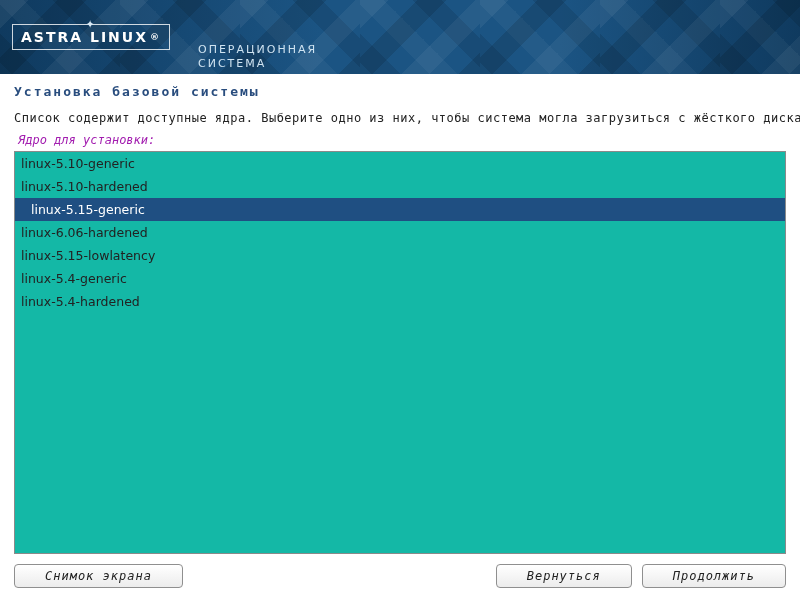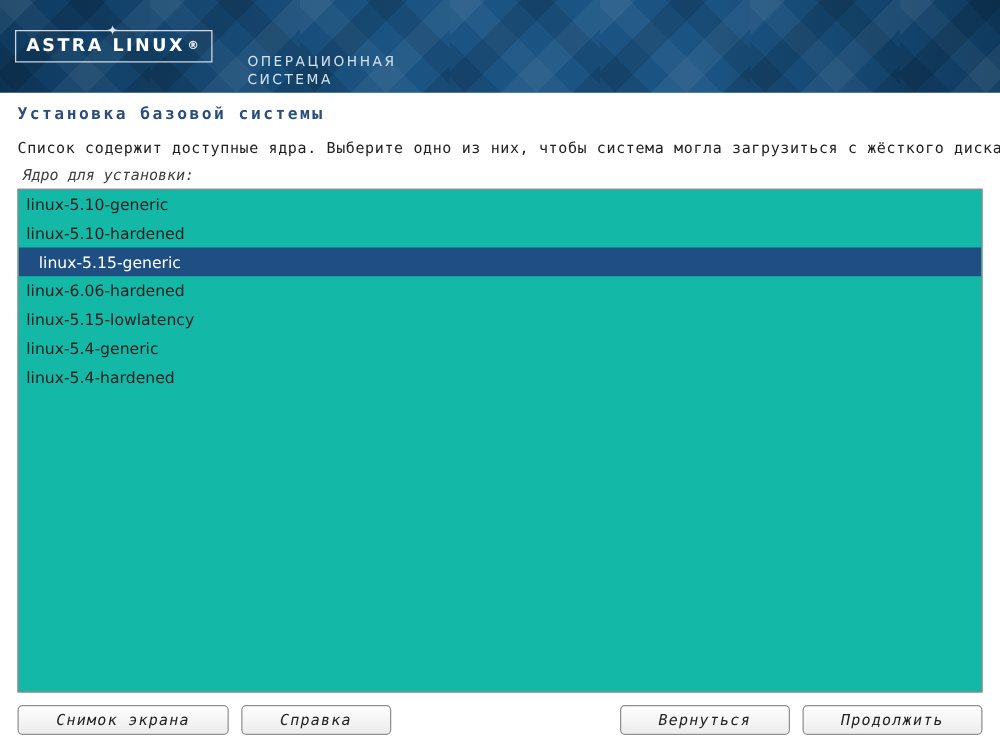--- a/index.html
+++ b/index.html
@@ -61,21 +61,21 @@
     font-size: 12px;
     letter-spacing: 0.5px;
     color: #222;
     margin-bottom: 6px;
     white-space: nowrap;
   }
   .list-label {
     font-family: "DejaVu Sans Mono", monospace;
     font-size: 12px;
     font-style: italic;
-    color: #404040;
+    color: #a21caf;
     margin: 2px 0 4px 4px;
   }
   .listbox {
     flex: 1;
     border: 1px solid #8a8a8a;
     background: #14b8a6;
     overflow: auto;
   }
   .listbox .item {
     font-size: 12.5px;
@@ -135,17 +135,16 @@
       <div class="item selected">linux-5.15-generic</div>
       <div class="item">linux-6.06-hardened</div>
       <div class="item">linux-5.15-lowlatency</div>
       <div class="item">linux-5.4-generic</div>
       <div class="item">linux-5.4-hardened</div>
     </div>
 </div>
 
 <div class="footer">
   <button class="btn">Снимок экрана</button>
-  <button class="btn">Справка</button>
   <div class="spacer"></div>
   <button class="btn">Вернуться</button>
   <button class="btn">Продолжить</button>
 </div>
 
 </body></html>

